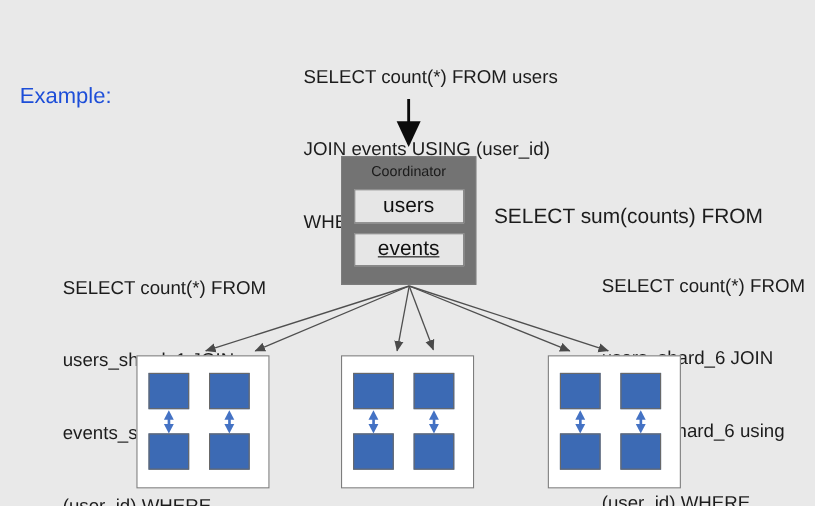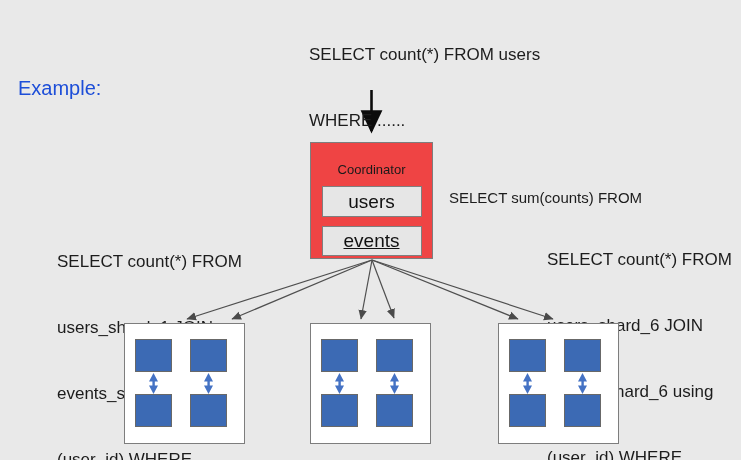--- a/index.html
+++ b/index.html
@@ -9,31 +9,31 @@
     background:#e9e9e9;
     font-family:"Liberation Sans", sans-serif;
     color:#1c1c1c;
     overflow:hidden;
   }
   .txt { position:absolute; white-space:pre; }
 
   #example { left:18px; top:16px; font-size:20px; line-height:29px; color:#1d4ed8; }
   #example .ind { padding-left:13px; }
 
-  #incoming { left:276px; top:0; font-size:17px; line-height:22px;margin-left:33px; }
-  #agg      { left:449px; top:143px; font-size:15px; line-height:22px; }
+  #incoming { left:276px; top:15px; font-size:17px; line-height:22px; }
+  #agg      { left:449px; top:143px; font-size:19px; line-height:22px; }
   #leftq    { left:57px;  top:207px; font-size:17px; line-height:22px; }
   #rightq   { left:547px; top:205px; font-size:17px; line-height:22px; }
 
   #connectors { position:absolute; left:0; top:0; pointer-events:none; }
 
   #coordinator {
     position:absolute; left:310px; top:142px; width:123px; height:117px;
-    background:#ef4444; border:1.5px solid #7d7d7d; text-align:center;
-    padding-top:19px;
+    background:#737373; border:1.5px solid #7d7d7d; text-align:center;
+    padding-top:5px;
   }
   .coord-label { font-size:13px; color:#1a1a1a; }
   .table-box {
     width:100px; height:31px; margin:9px auto 0;
     background:#e6e6e6; border:1px solid #7f7f7f;
     font-size:19px; line-height:29px; color:#111;
   }
   .table-box.events { height:30px; line-height:28px;text-decoration:underline; }
 
   .worker {
@@ -73,20 +73,21 @@
     <line x1="372" y1="260" x2="553" y2="319" marker-end="url(#ahGray)"></line>
   </g>
 </svg>
 
 <div id="example" class="txt">
   <div>Example:</div>
 </div>
 
 <div id="incoming" class="txt">
   <div>SELECT count(*) FROM users</div>
+  <div>JOIN events USING (user_id)</div>
   <div>WHERE ......</div>
 </div>
 
 <div id="coordinator">
   <div class="coord-label">Coordinator</div>
   <div class="table-box users">users</div>
   <div class="table-box events">events</div>
 </div>
 
 <div id="agg" class="txt">

